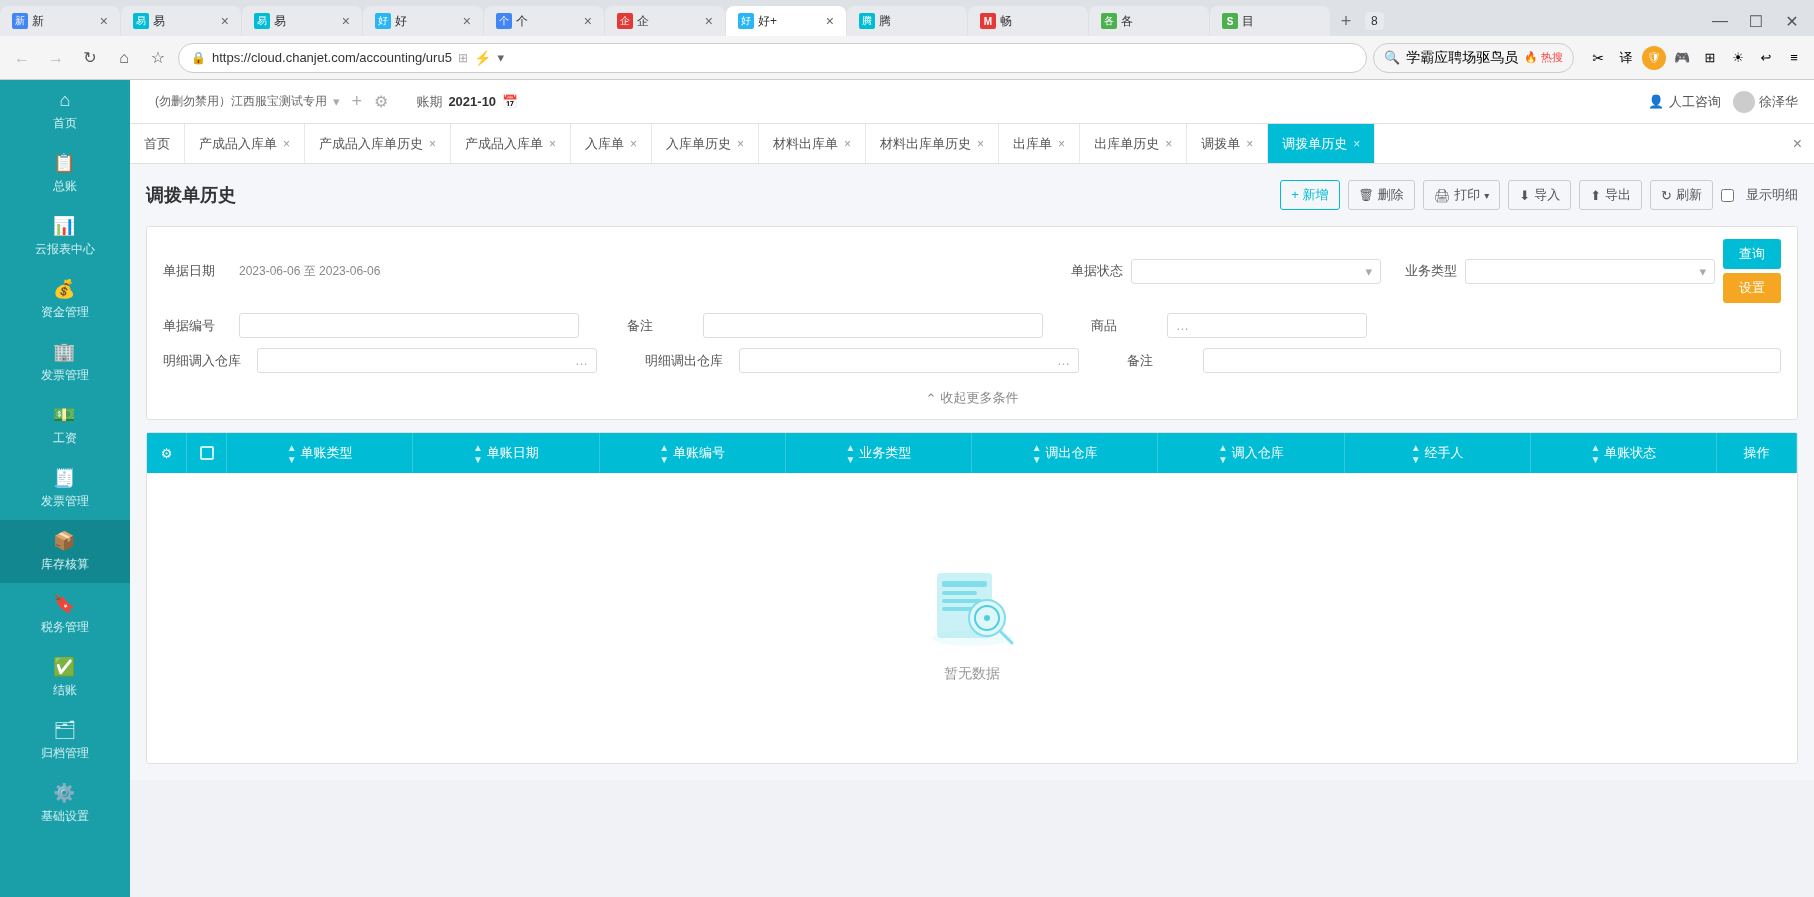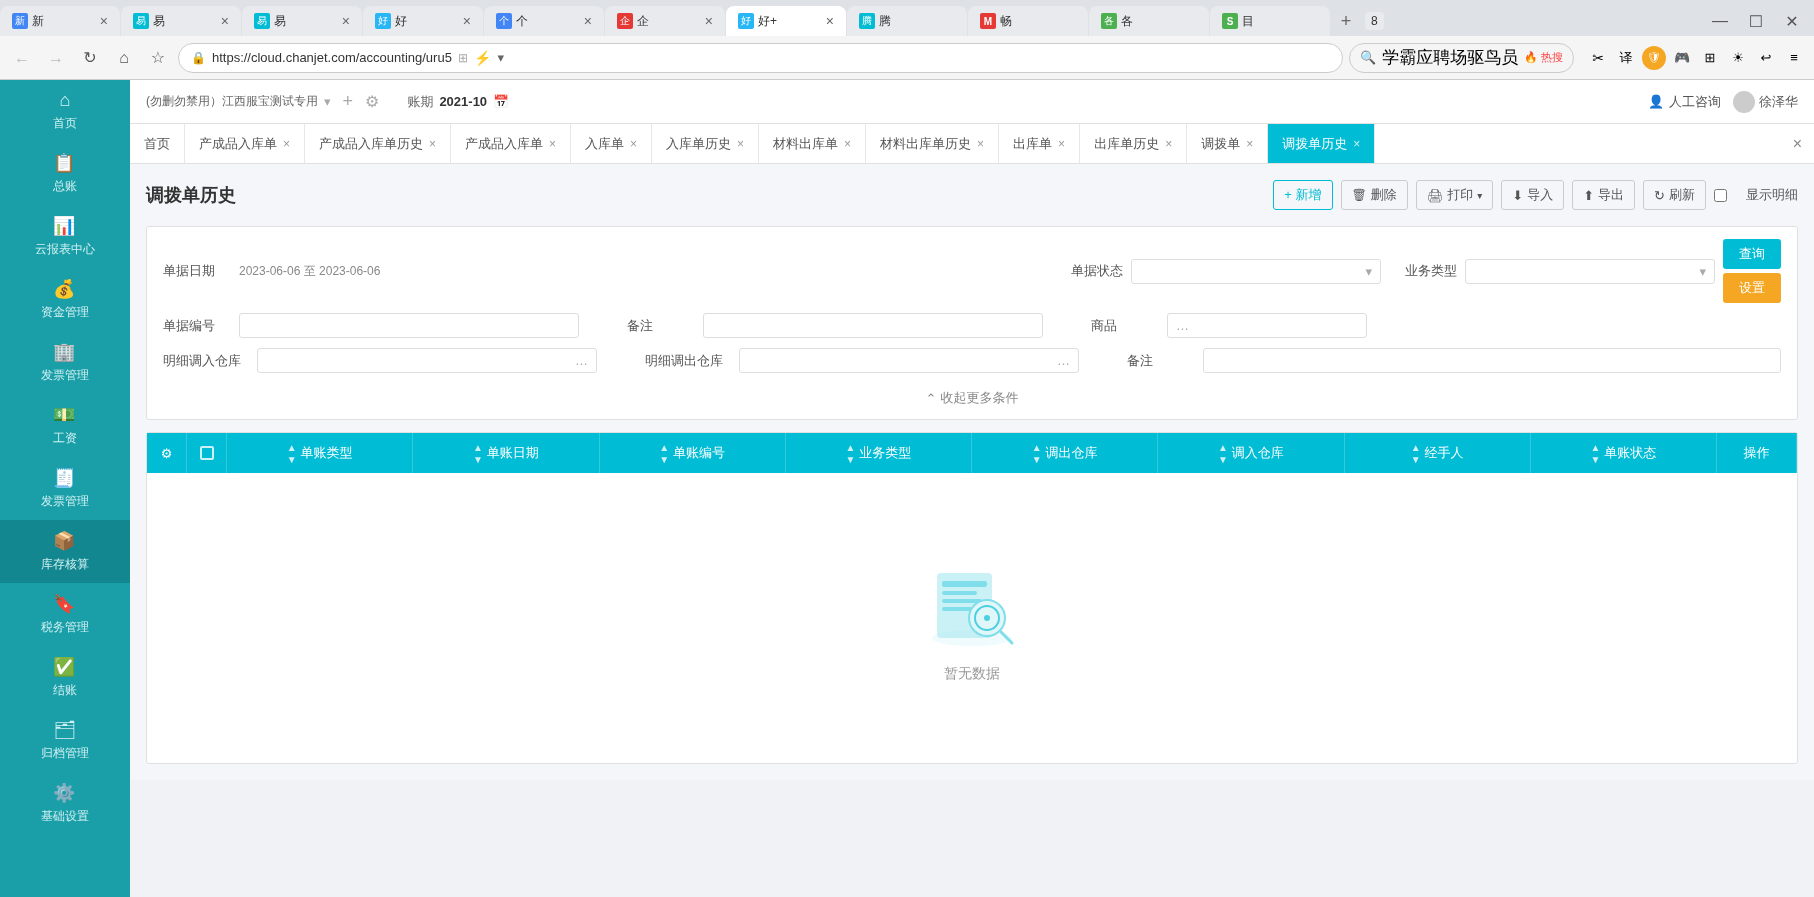--- a/index.html
+++ b/index.html
@@ -31,42 +31,42 @@
     
     .sidebar { width: 130px; background: #1a9fa8; display: flex; flex-direction: column; align-items: center; padding-top: 0; flex-shrink: 0; }
     .sidebar-logo { width: 100%; background: #12878f; padding: 10px 8px; display: flex; flex-direction: column; align-items: center; cursor: pointer; }
     .sidebar-logo-icon { width: 50px; height: 35px; background: linear-gradient(135deg, #0d9ea8, #08b5c0); border-radius: 4px; display: flex; align-items: center; justify-content: center; color: #fff; font-size: 10px; font-weight: bold; text-align: center; line-height: 1.2; }
     .sidebar-version { background: #e74c3c; color: #fff; font-size: 9px; padding: 1px 4px; border-radius: 2px; margin-top: 2px; }
     .sidebar-item { width: 100%; padding: 10px 4px; display: flex; flex-direction: column; align-items: center; cursor: pointer; color: #d0f0f2; font-size: 12px; gap: 4px; }
     .sidebar-item .s-icon { font-size: 18px; }
 
     
     .topbar { background: #fff; height: 44px; display: flex; align-items: center; padding: 0 16px; border-bottom: 1px solid #e0e0e0; gap: 12px; }
-    .topbar-company { display: flex; align-items: center; gap: 6px; font-size: 13px; color: #333; }
+    .topbar-company { display: flex; align-items: center; gap: 6px; font-size: 13px; color: #333; margin-left: 9px; }
     .topbar-period { display: flex; align-items: center; gap: 6px; font-size: 13px; color: #333; margin-left: 16px; }
     .topbar-right { margin-left: auto; display: flex; align-items: center; gap: 12px; font-size: 13px; color: #333; }
     .topbar-btn { display: flex; align-items: center; gap: 4px; cursor: pointer; color: #555; }
 
     
     .tabbar { background: #fff; border-bottom: 1px solid #e0e0e0; display: flex; align-items: center; overflow-x: auto; padding-left: 0; height: 40px; }
     .tabbar::-webkit-scrollbar { height: 3px; }
     .page-tab { display: flex; align-items: center; padding: 0 14px; height: 40px; font-size: 13px; color: #555; cursor: pointer; border-right: 1px solid #e8e8e8; white-space: nowrap; flex-shrink: 0; }
     .page-tab.active { background: #00bcd4; color: #fff; }
     .page-tab.home { color: #555; }
     .page-tab .tab-x { margin-left: 6px; font-size: 12px; color: #999; }
     .page-tab.active .tab-x { color: rgba(255,255,255,0.8); }
     .tabbar-close { margin-left: auto; padding: 0 12px; font-size: 16px; color: #888; cursor: pointer; }
 
     
     .main-content { background: #f5f6fa; flex: 1; overflow-y: auto; padding: 16px; }
     .page-header { display: flex; align-items: center; justify-content: space-between; margin-bottom: 16px; }
     .page-title { font-size: 18px; font-weight: bold; color: #333; }
     .page-actions { display: flex; align-items: center; gap: 8px; }
     .action-btn { display: flex; align-items: center; gap: 4px; padding: 5px 10px; border-radius: 3px; cursor: pointer; font-size: 13px; border: none; }
-    .show-full-toggle { display: flex; align-items: center; gap: 15px; font-size: 13px; color: #555; cursor: pointer; }
+    .show-full-toggle { display: flex; align-items: center; gap: 8px; font-size: 13px; color: #555; cursor: pointer; }
 
     
     .filter-area { background: #fff; border: 1px solid #e0e0e0; border-radius: 3px; padding: 12px 16px; margin-bottom: 0; }
     .filter-row { display: flex; align-items: center; gap: 16px; margin-bottom: 10px; }
     .filter-label { color: #555; font-size: 13px; white-space: nowrap; min-width: 60px; }
     .filter-date-btns { display: flex; align-items: center; gap: 4px; }
     .date-btn { padding: 3px 10px; border-radius: 3px; cursor: pointer; font-size: 12px; color: #555; background: #f5f5f5; border: 1px solid #ddd; }
     .date-btn.active { background: #00bcd4; color: #fff; border-color: #00bcd4; }
     .date-range-text { font-size: 12px; color: #888; margin-left: 0; }
     .filter-select { display: flex; align-items: center; border: 1px solid #ddd; border-radius: 3px; padding: 4px 8px; background: #fff; font-size: 13px; color: #333; min-width: 200px; cursor: pointer; gap: 6px; }
@@ -175,21 +175,21 @@
     <button class="browser-nav-btn">☆</button>
     <div class="browser-address-bar">
       <span class="lock-icon">🔒</span>
       <span style="font-size:13px; color:#333;">https://cloud.chanjet.com/accounting/uru5</span>
       <span style="color:#aaa; font-size:12px;">⊞</span>
       <span style="color:#f90; font-size:14px;">⚡</span>
       <span style="color:#666;">▾</span>
     </div>
     <div class="browser-search-bar">
       <span>🔍</span>
-      <span style="font-size:17px;">学霸应聘场驱鸟员</span>
+      <span style="font-size:14px;">学霸应聘场驱鸟员</span>
       <span style="font-size:11px; color:#f44;">🔥 热搜</span>
     </div>
     <div class="browser-extensions">
       <div class="ext-icon" style="background:#f5f5f5; font-size:14px;">✂</div>
       <div class="ext-icon" style="background:#f5f5f5; font-size:13px;">译</div>
       <div class="ext-icon" style="background:#f5a623; color:#fff; font-size:11px;">🛡</div>
       <div class="ext-icon" style="background:#f5f5f5; font-size:13px;">🎮</div>
       <div class="ext-icon" style="background:#f5f5f5; font-size:13px;">⊞</div>
       <div class="ext-icon" style="background:#f5f5f5; font-size:13px;">☀</div>
       <div class="ext-icon" style="background:#f5f5f5; font-size:13px;">↩</div>

